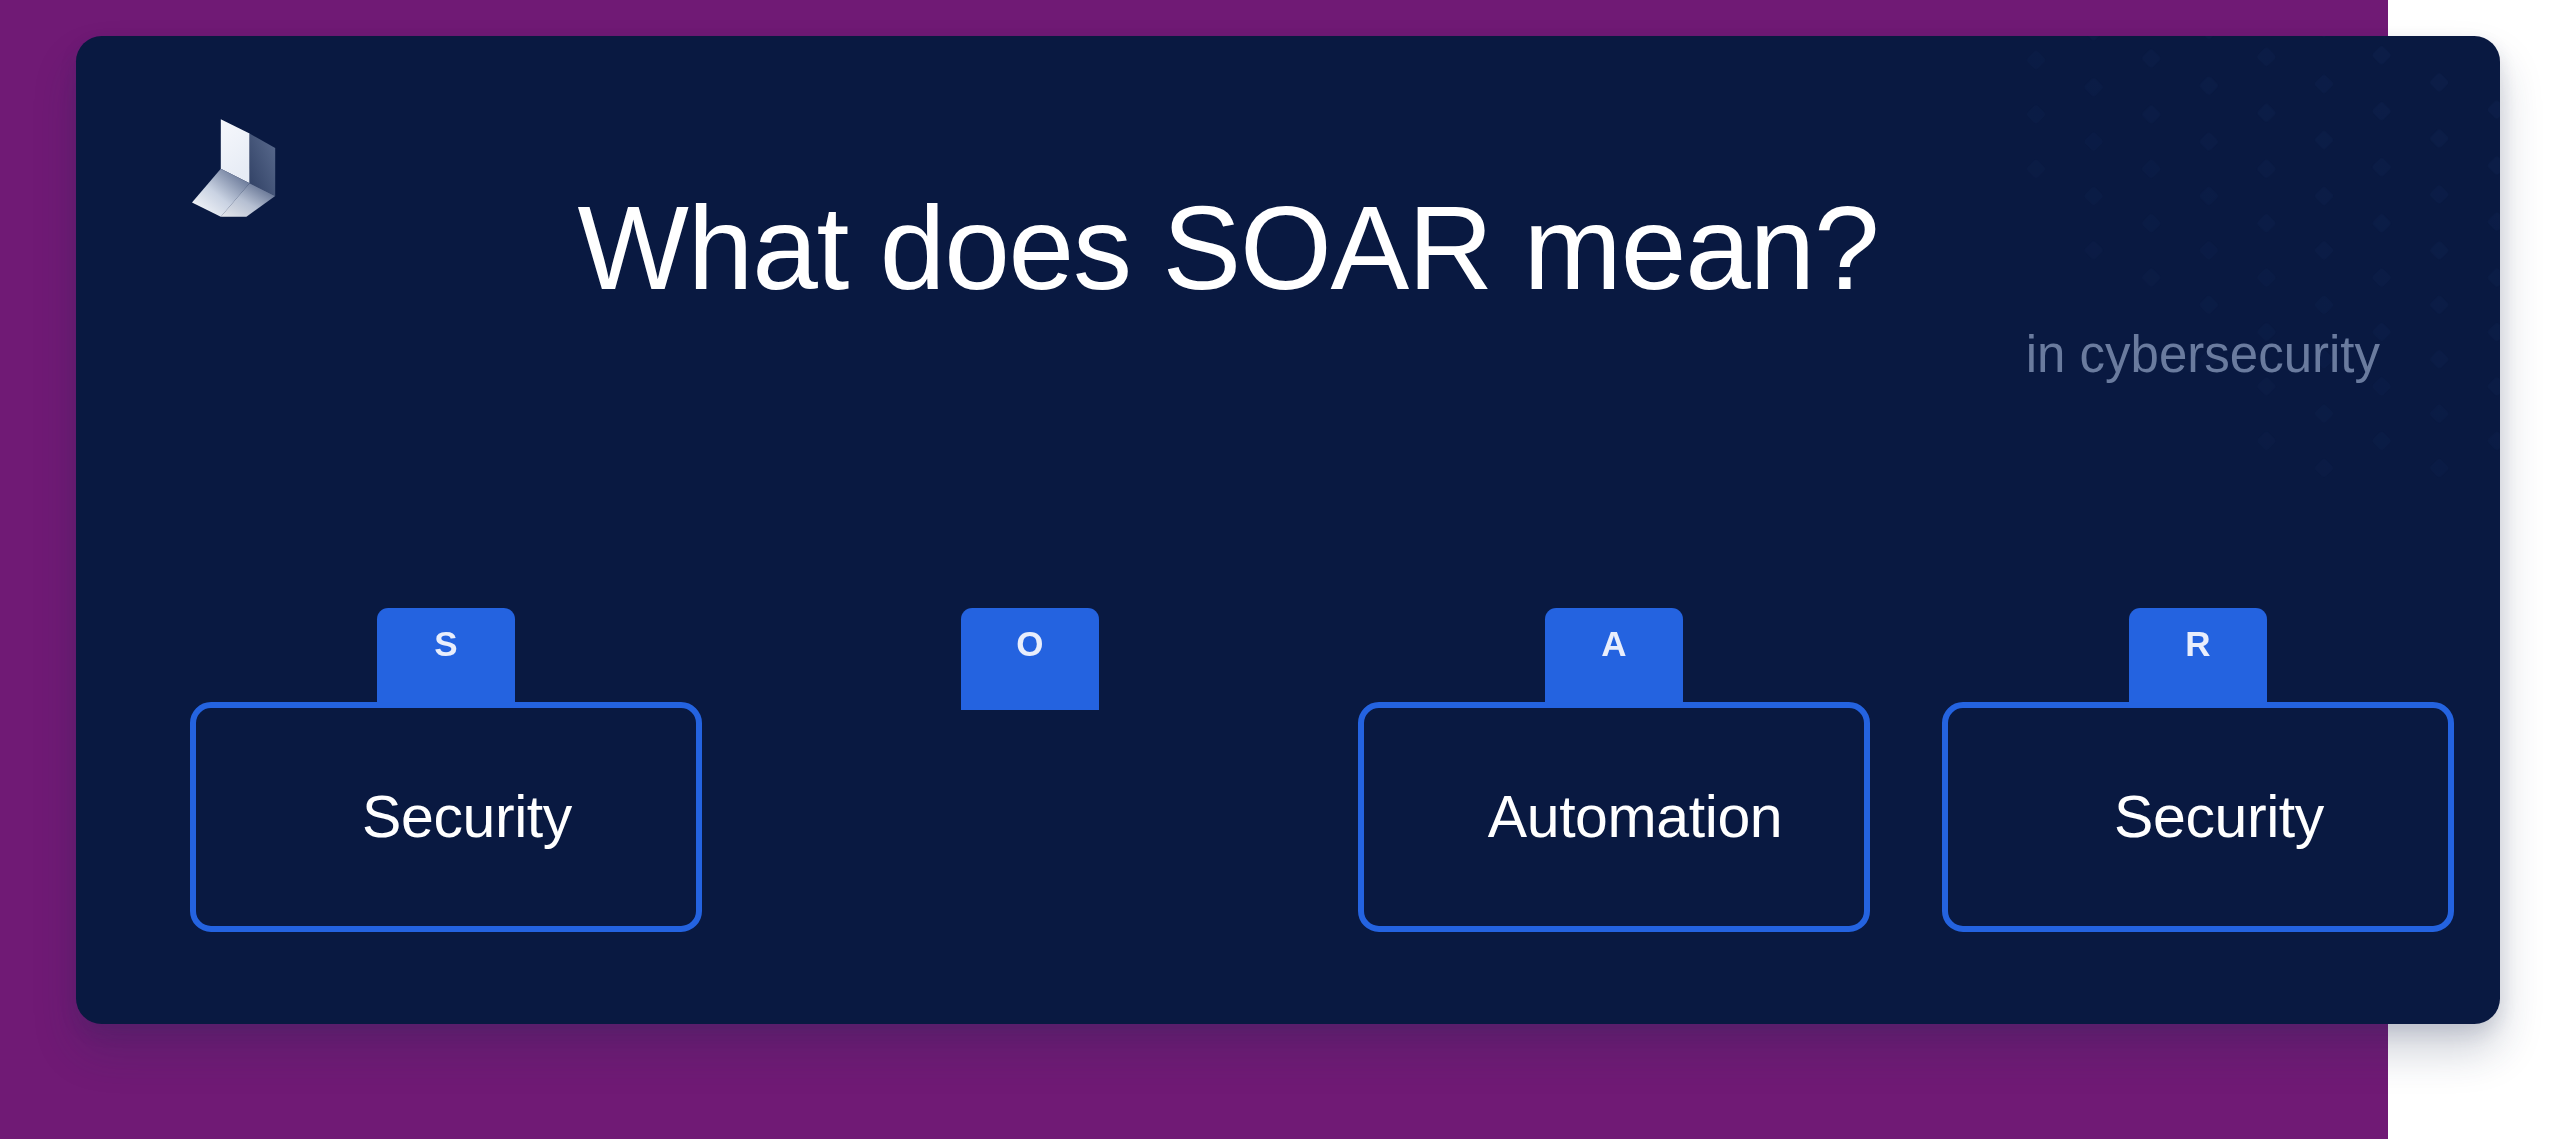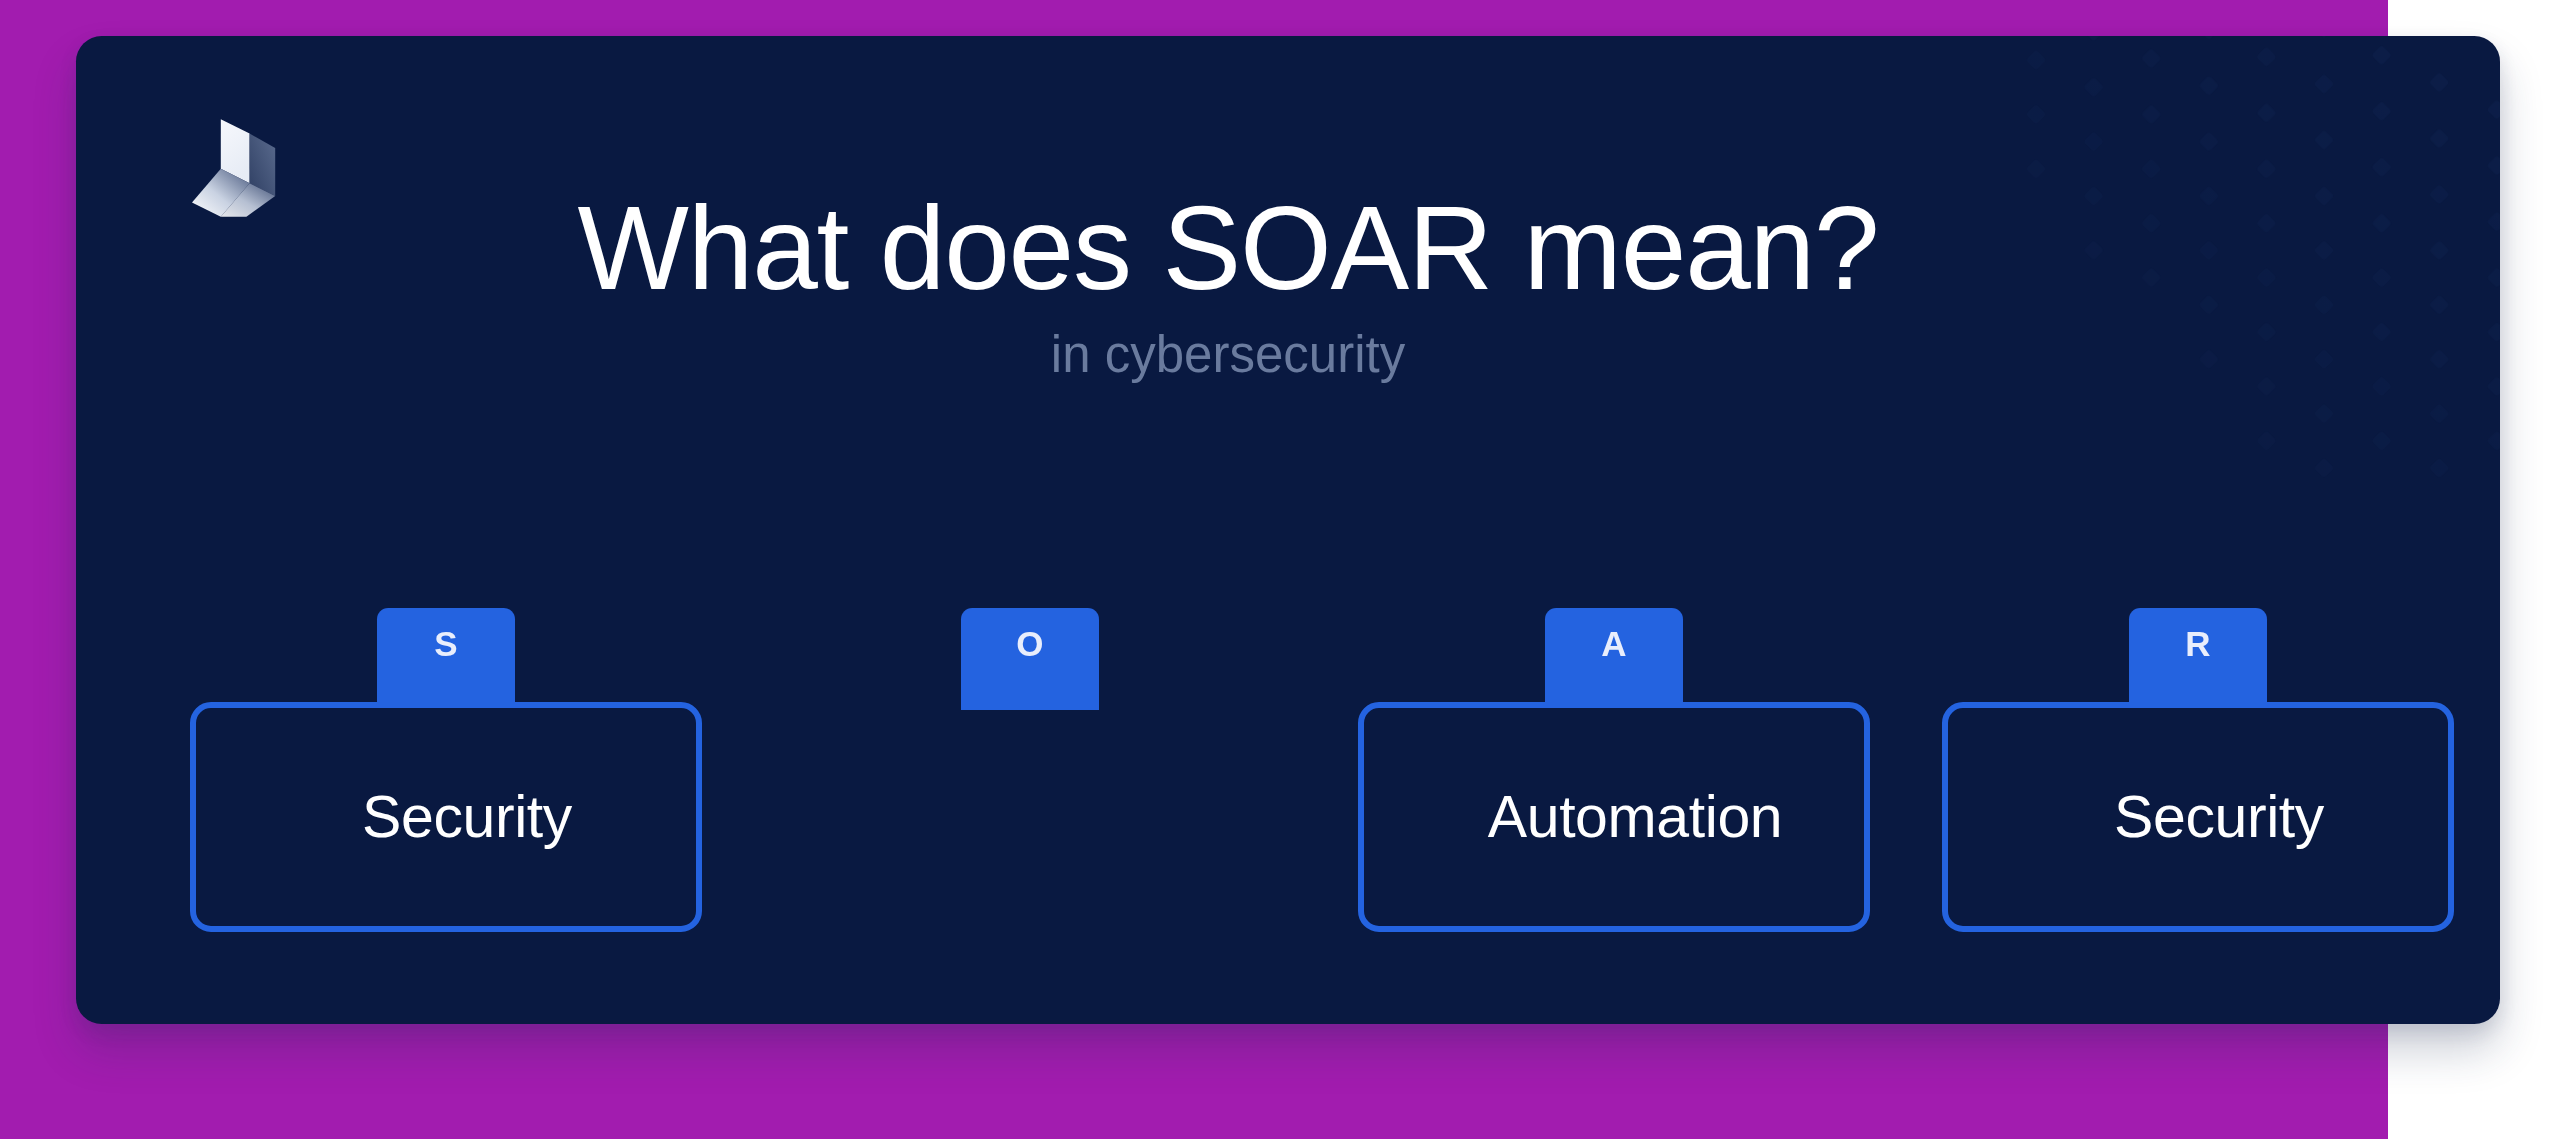--- a/index.html
+++ b/index.html
@@ -12,21 +12,21 @@
     height: 1139px;
     font-family: "Liberation Sans", sans-serif;
     overflow: hidden;
   }
 
   
   #stage {
     position: relative;
     width: 2388px;
     height: 1139px;
-    background: #a21caf;
+    background: #701a75;
   }
 
   
   #hero-card {
     position: absolute;
     left: 76px;
     top: 36px;
     width: 2424px;
     height: 988px;
     background: #09194190;
@@ -74,20 +74,21 @@
     color: #ffffff;
   }
   #page-subtitle {
     margin: 17.6px 0 0 0;
     font-family: "Liberation Sans", sans-serif;
     font-weight: 400;
     font-size: 51px;
     line-height: 1.1;
     letter-spacing: 0px;
     color: #6a7b9e;
+    text-align: right;
   }
 
   
   #acronym-row {
     position: absolute;
     left: 114px;
     top: 536px;
     width: 2264px;
     display: flex;
     justify-content: space-between;

